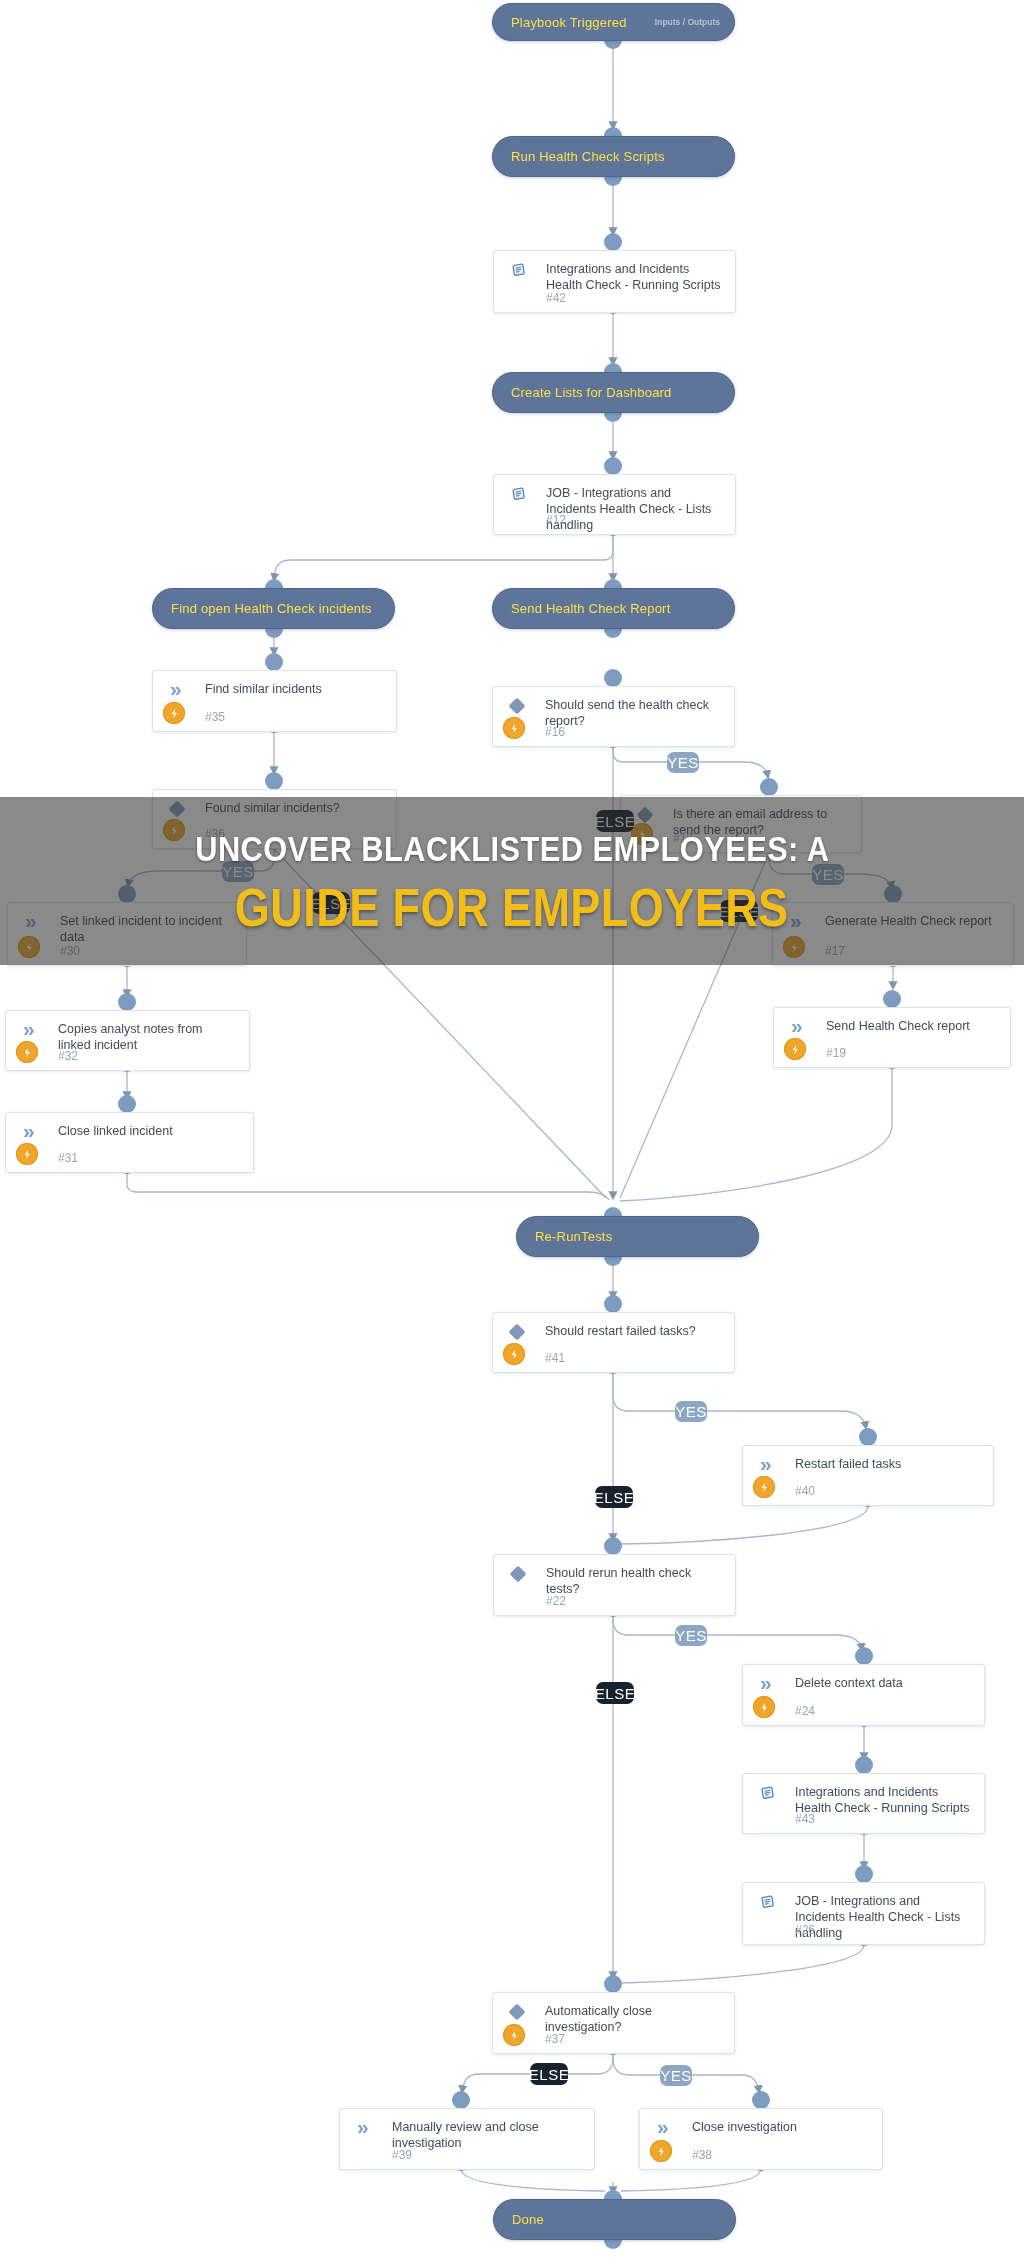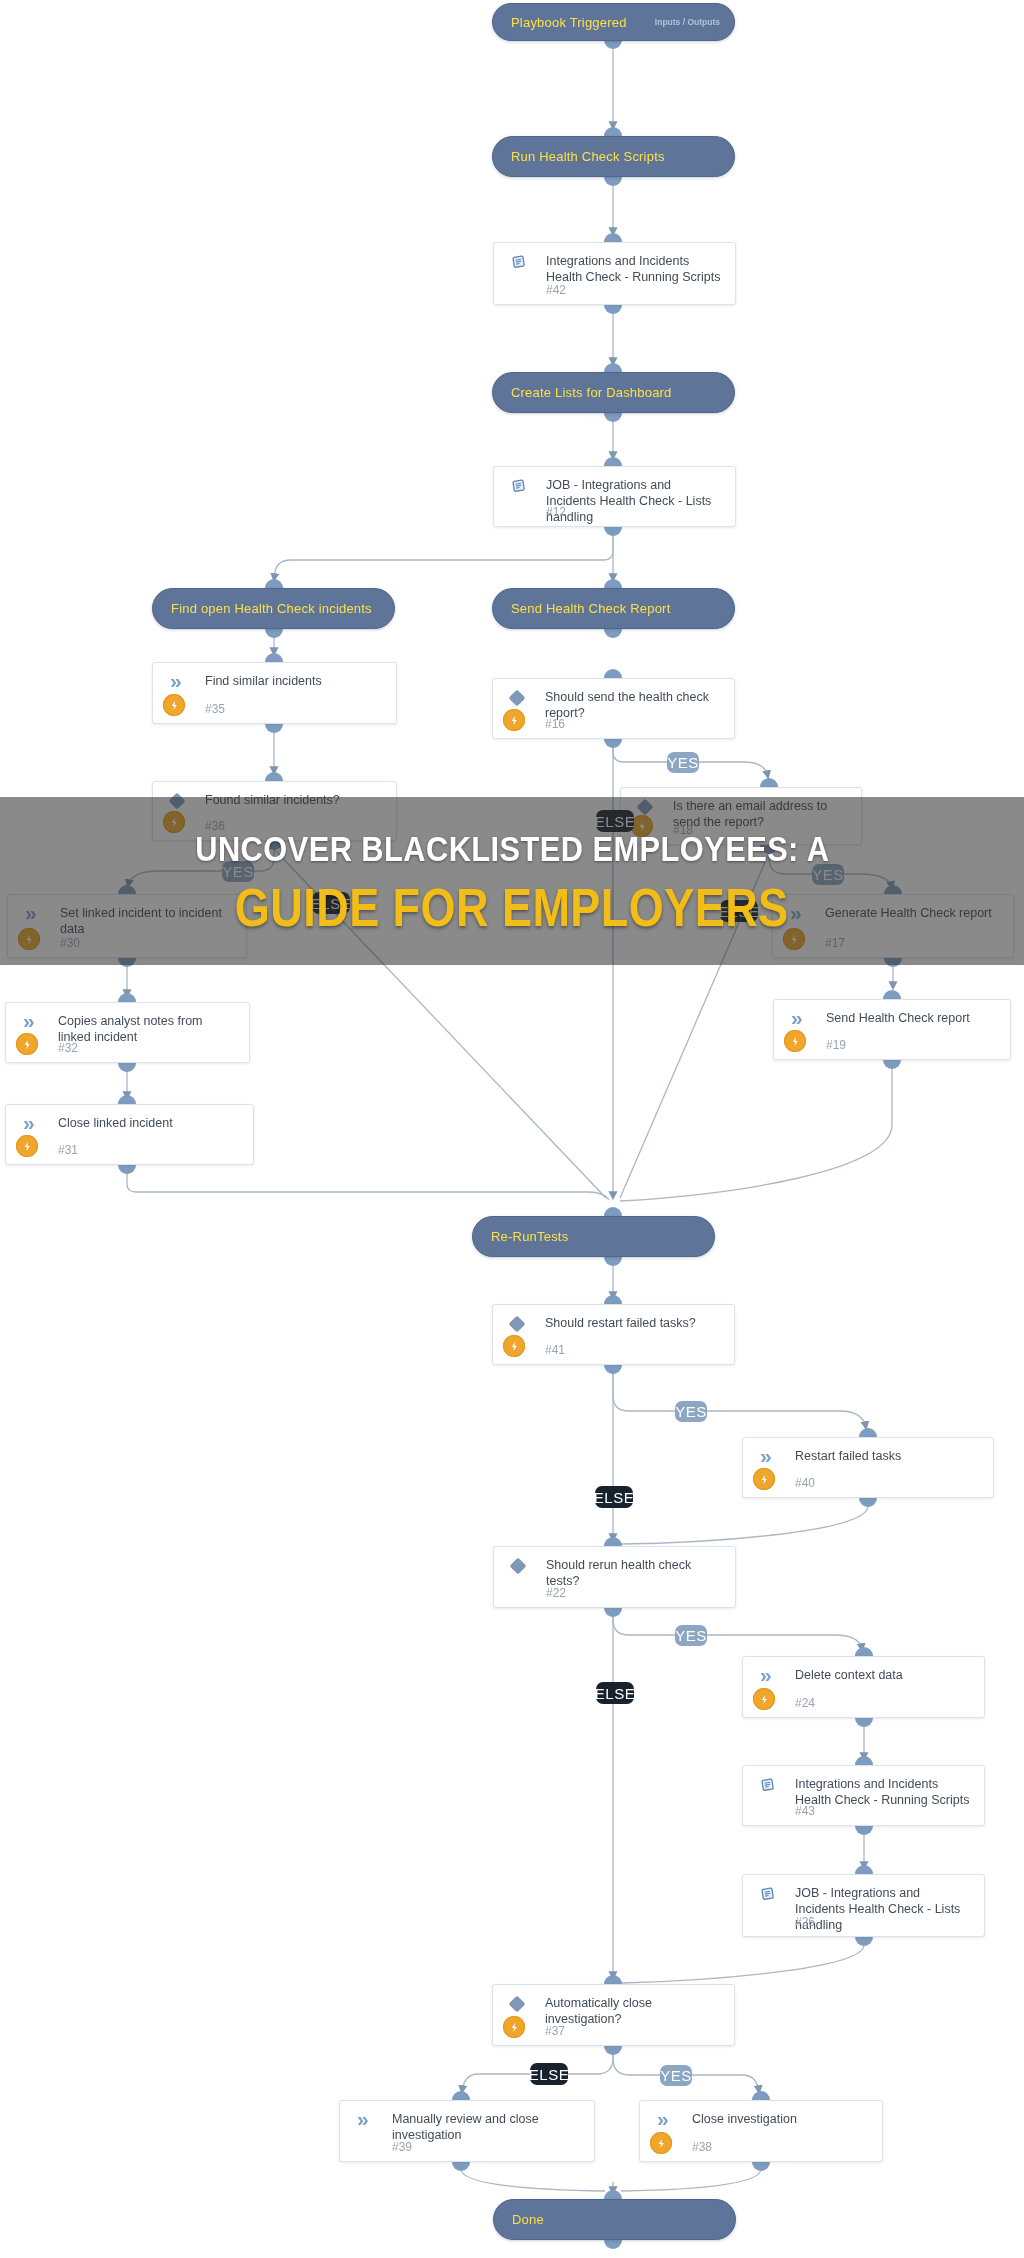--- a/index.html
+++ b/index.html
@@ -10,21 +10,21 @@
   
   .pill{position:absolute;z-index:2;height:41px;width:243px;box-sizing:border-box;
         border-radius:21px;background:#5e7499;border:1px solid #4f6589;
         display:flex;align-items:center;padding:0 18px;
         box-shadow:0 1px 3px rgba(40,60,90,.25);}
   .pill .lbl{color:#fde047;font-size:13px;letter-spacing:.2px;}
   .pill .lnk{position:absolute;right:14px;font-size:8.5px;color:#b3c2da;font-weight:bold;}
 
   
   .card{position:absolute;z-index:2;box-sizing:border-box;background:#ffffff;
-        border:1px solid #dde3ea;border-radius:3px;box-shadow:0 1px 3px rgba(60,80,100,.12);}
+        border:1px solid #dde3ea;border-radius:3px;box-shadow:0 1px 3px rgba(60,80,100,.12);margin-top:8px;}
   .card .t{margin:10px 14px 0 52px;font-size:12.5px;line-height:1.28;color:#414c59;}
   .card .n{position:absolute;left:52px;bottom:7px;font-size:12px;color:#98a4b0;}
   .ic{position:absolute;display:block;}
   .ic-main{left:17px;top:11px;}
   .chev::before{content:"\00BB";font-size:21px;line-height:14px;font-weight:bold;color:#7ba2ca;}
   .diamond{left:18px;top:13px;width:12px;height:12px;background:#7e99b8;border-radius:2px;
            transform:rotate(45deg);}
   .bolt{left:10px;bottom:7px;width:22px;height:22px;border-radius:50%;background:#f0a62a;
         display:flex;align-items:center;justify-content:center;box-shadow:inset 0 0 0 1px #e09a1f;}
 
@@ -155,21 +155,21 @@
   </div>
   <div class="pill" style="left:492px;top:372px">
     <span class="lbl">Create Lists for Dashboard</span>
   </div>
   <div class="pill" style="left:152px;top:588px">
     <span class="lbl">Find open Health Check incidents</span>
   </div>
   <div class="pill" style="left:492px;top:588px">
     <span class="lbl">Send Health Check Report</span>
   </div>
-  <div class="pill" style="left:472px;top:1216px">
+  <div class="pill" style="left:516px;top:1216px">
     <span class="lbl">Re-RunTests</span>
   </div>
   <div class="pill" style="left:493px;top:2199px">
     <span class="lbl">Done</span>
   </div>
 
   <div class="card" style="left:493px;top:242px;width:243px;height:63px">
     <span class="ic ic-main"><svg width="16" height="16" viewBox="0 0 24 24">
           <g transform="rotate(-9 12 12)">
             <rect x="4" y="4" width="15" height="15" rx="2" fill="#e6eef7" stroke="#5f87b4" stroke-width="2"></rect>

